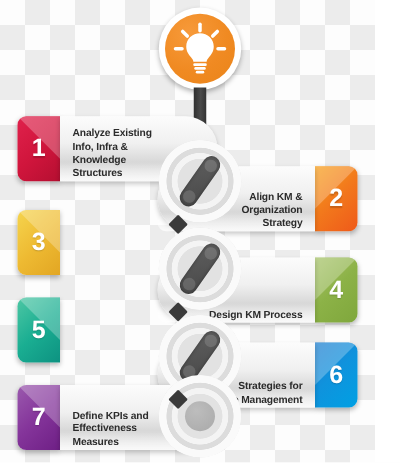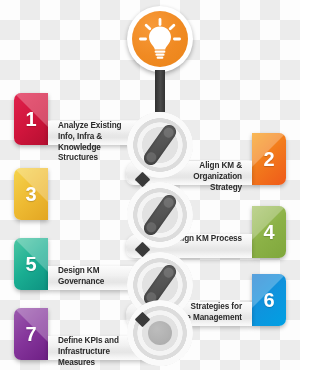--- a/index.html
+++ b/index.html
@@ -133,24 +133,23 @@
     align-items: stretch;
   }
   .step.left  { left: 14px;  width: 160px; }
   .step.right { right: 14px; width: 160px; flex-direction: row-reverse; }
 
   
   .plaque {
     flex: 1 1 auto;
     position: relative;
     display: flex;
-    align-items: flex-start;
+    align-items: flex-end;
     background: linear-gradient(to bottom, #fcfcfc 0%, #f0f0f0 42%, #d8d8d8 70%, #eaeaea 100%);
     box-shadow: 0 2px 4px rgba(0,0,0,0.22);
-    margin-top: 28px;
   }
   .step.left  .plaque { border-radius: 0 26px 26px 0; padding-left: 10px; justify-content: flex-start; }
   .step.right .plaque { border-radius: 26px 0 0 26px; padding-right: 10px; justify-content: flex-end; }
   .plaque::after {
     content: "";
     position: absolute;
     left: 0; right: 0; bottom: 0;
     height: 14px;
     background: linear-gradient(to bottom, rgba(255,255,255,0) 0%, rgba(255,255,255,0.75) 100%);
     pointer-events: none;
@@ -293,38 +292,35 @@
     <div class="plaque">
       <span class="step-label">Design KM Process</span>
     </div>
   </div>
 
   <div class="step left" style="top:238px;">
     <div class="badge" style="background:linear-gradient(135deg,#4ec7a4 0%,#1aae92 50%,#0d9281 100%);">
       <span class="fold"></span>
       <span class="badge-num">5</span>
     </div>
-    <div class="plaque">
-      <span class="step-label">Design KM Governance</span>
-    </div>
   </div>
 
   <div class="step right" style="top:274px;">
     <div class="badge" style="background:linear-gradient(135deg,#1f7fd0 0%,#0f93dd 48%,#00a0e3 100%);">
       <span class="fold"></span>
       <span class="badge-num">6</span>
     </div>
     <div class="plaque">
       <span class="step-label">Strategies for Change Management</span>
     </div>
   </div>
 
   <div class="step left" style="top:308px;">
     <div class="badge" style="background:linear-gradient(135deg,#9b5aae 0%,#84349a 50%,#6e1f85 100%);">
       <span class="fold"></span>
       <span class="badge-num">7</span>
     </div>
     <div class="plaque">
-      <span class="step-label">Define KPIs and Infrastructure Measures</span>
+      <span class="step-label">Define KPIs and Effectiveness Measures</span>
     </div>
   </div>
 
 </div>
 
 </body></html>

